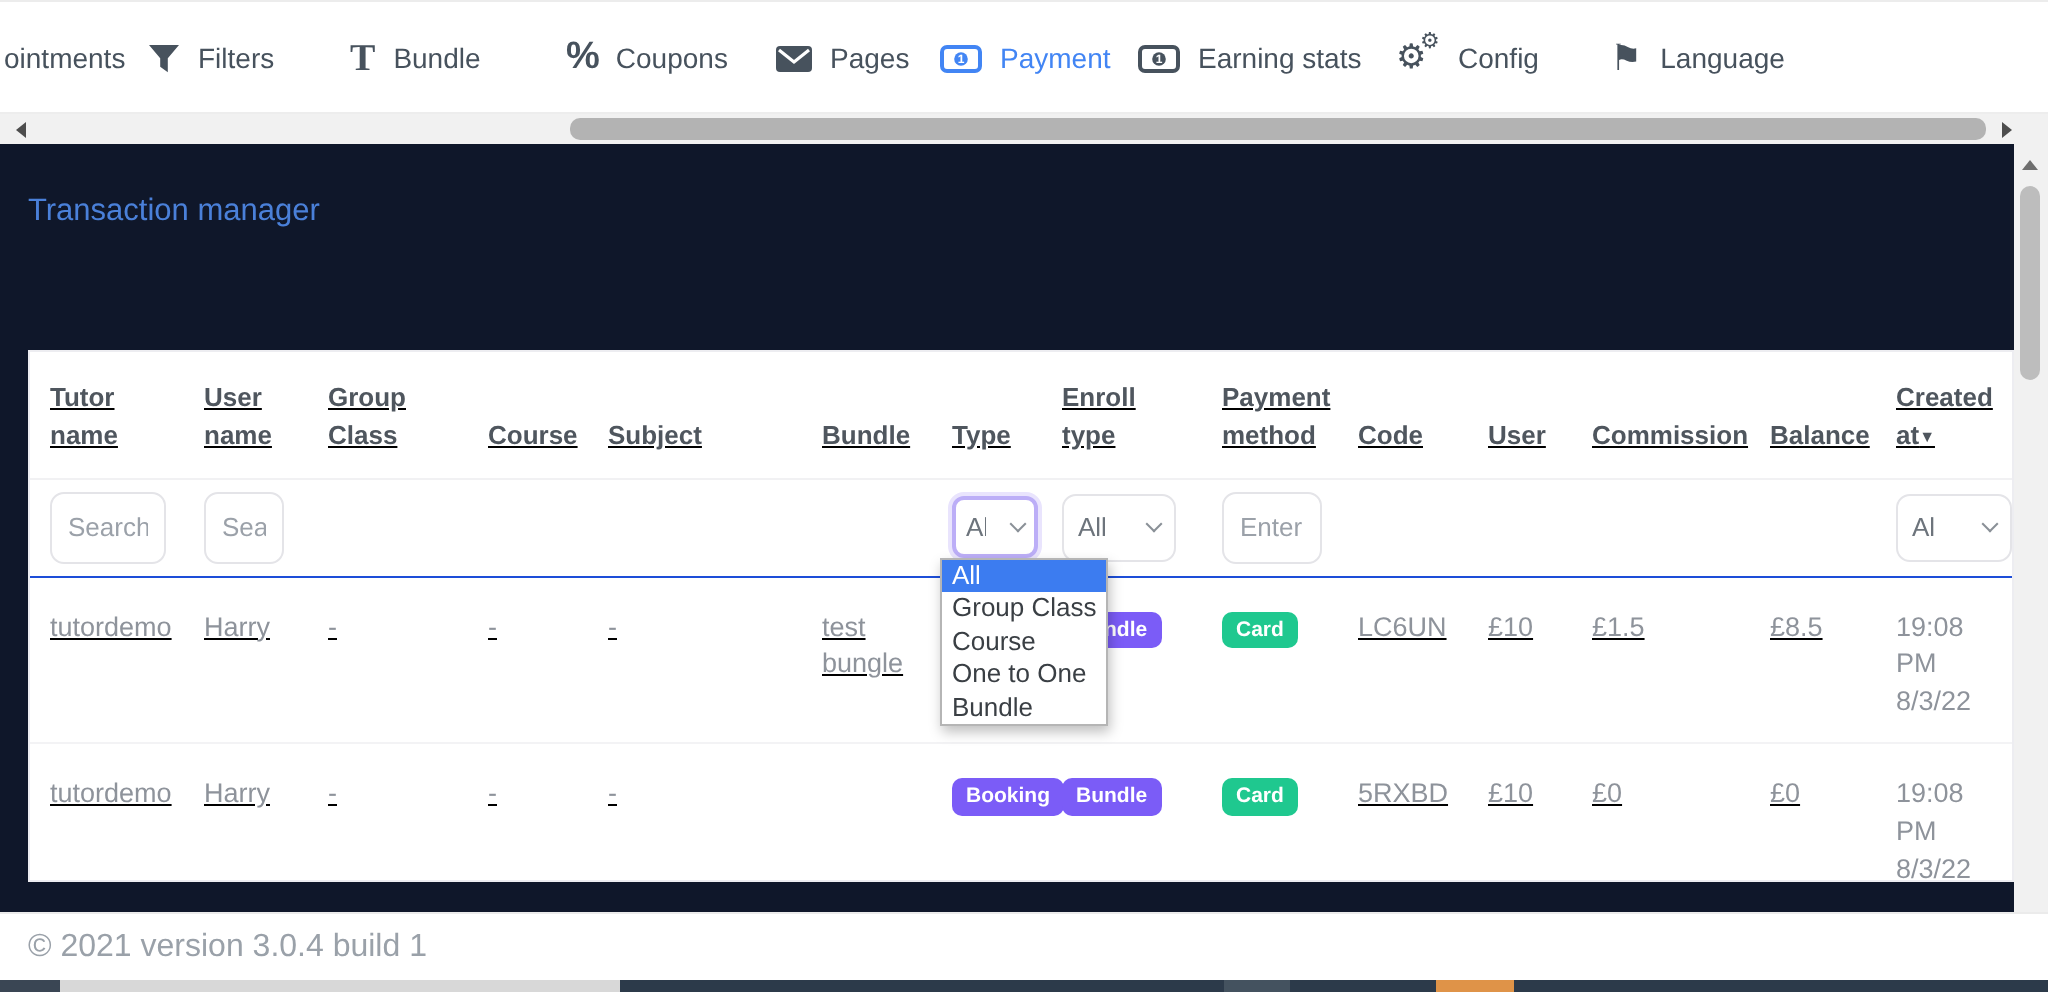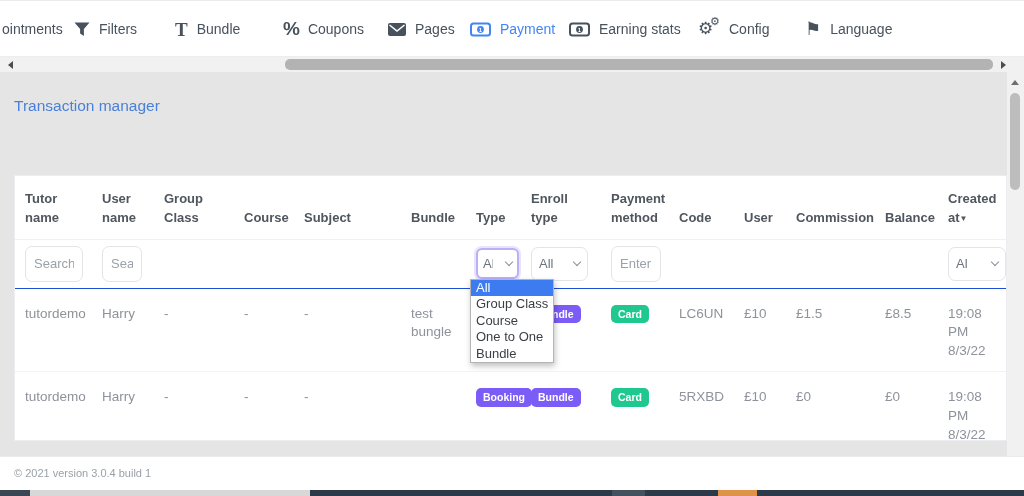--- a/index.html
+++ b/index.html
@@ -25,21 +25,21 @@
   .hthumb  { position:absolute; left:285px; top:2px; width:708px; height:11px;
              background:#b3b3b3; border-radius:5px; }
   .arrow-left  { position:absolute; left:8px; top:4px; width:0; height:0;
                  border-top:4px solid transparent; border-bottom:4px solid transparent;
                  border-right:5px solid #4d4d4d; }
   .arrow-right { position:absolute; left:1001px; top:4px; width:0; height:0;
                  border-top:4px solid transparent; border-bottom:4px solid transparent;
                  border-left:5px solid #4d4d4d; }
 
   
-  .content { position:absolute; top:72px; left:0; width:1024px; height:384px; background:#e5e5e5; }
+  .content { position:absolute; top:72px; left:0; width:1024px; height:384px; background:#0f172a; }
   .page-title { position:absolute; left:14px; top:25px; font-size:15.5px; color:#4a80d9; }
   .total { position:absolute; left:0; top:75px; width:1007px; text-align:center;
            font-size:13.5px; color:#676d73; }
 
   .card { position:absolute; left:14px; top:103px; width:993px; height:266px;
           background:#fff; border:1px solid #ededf1; }
   table { width:991px; table-layout:fixed; border-collapse:collapse; }
   th { text-align:left; vertical-align:bottom; padding:12px 6px 11px 10px;
        font-size:13px; font-weight:600; color:#4f565e; line-height:1.45; }
   .th-text { white-space:pre-line; }
@@ -87,21 +87,21 @@
   .vscroll { position:absolute; left:1007px; top:72px; width:17px; height:384px; background:#f1f1f1; }
   .varrow-up { position:absolute; left:4px; top:8px; width:0; height:0;
                border-left:4px solid transparent; border-right:4px solid transparent;
                border-bottom:5px solid #6e6e6e; }
   .vthumb { position:absolute; left:3px; top:21px; width:10px; height:97px;
             background:#bdbdbd; border-radius:5px; }
 
   
   .footer { position:absolute; top:456px; left:0; width:1024px; height:34px; background:#fff;
             border-top:1px solid #ebebeb; }
-  .footer-text { position:absolute; left:14px; top:0; line-height:33px; font-size:11px; color:#9aa1a9; }
+  .footer-text { position:absolute; left:14px; top:0; line-height:33px; font-size:16px; color:#9aa1a9; }
 
   
   .strip { position:absolute; top:490px; left:0; width:1024px; height:6px; background:#2c3a4a; }
   .strip .seg { position:absolute; top:0; height:6px; }
 </style>
 </head>
 <body>
 
 <div class="topnav">
   <div class="nav-item" style="left:2px">
@@ -167,21 +167,21 @@
 
 <div class="hscroll">
   <span class="arrow-left"></span>
   <div class="hthumb"></div>
   <span class="arrow-right"></span>
 </div>
 
 <div class="content">
   <div class="page-title">Transaction manager</div>
 
-  <div class="card" style="position:absolute;">
+  <div class="card" style="position:absolute;text-decoration:underline;">
     <table>
       <colgroup>
         <col style="width:77px">
           <col style="width:62px">
           <col style="width:80px">
           <col style="width:60px">
         <col style="width:107px">
           <col style="width:65px">
           <col style="width:55px">
           <col style="width:80px">

